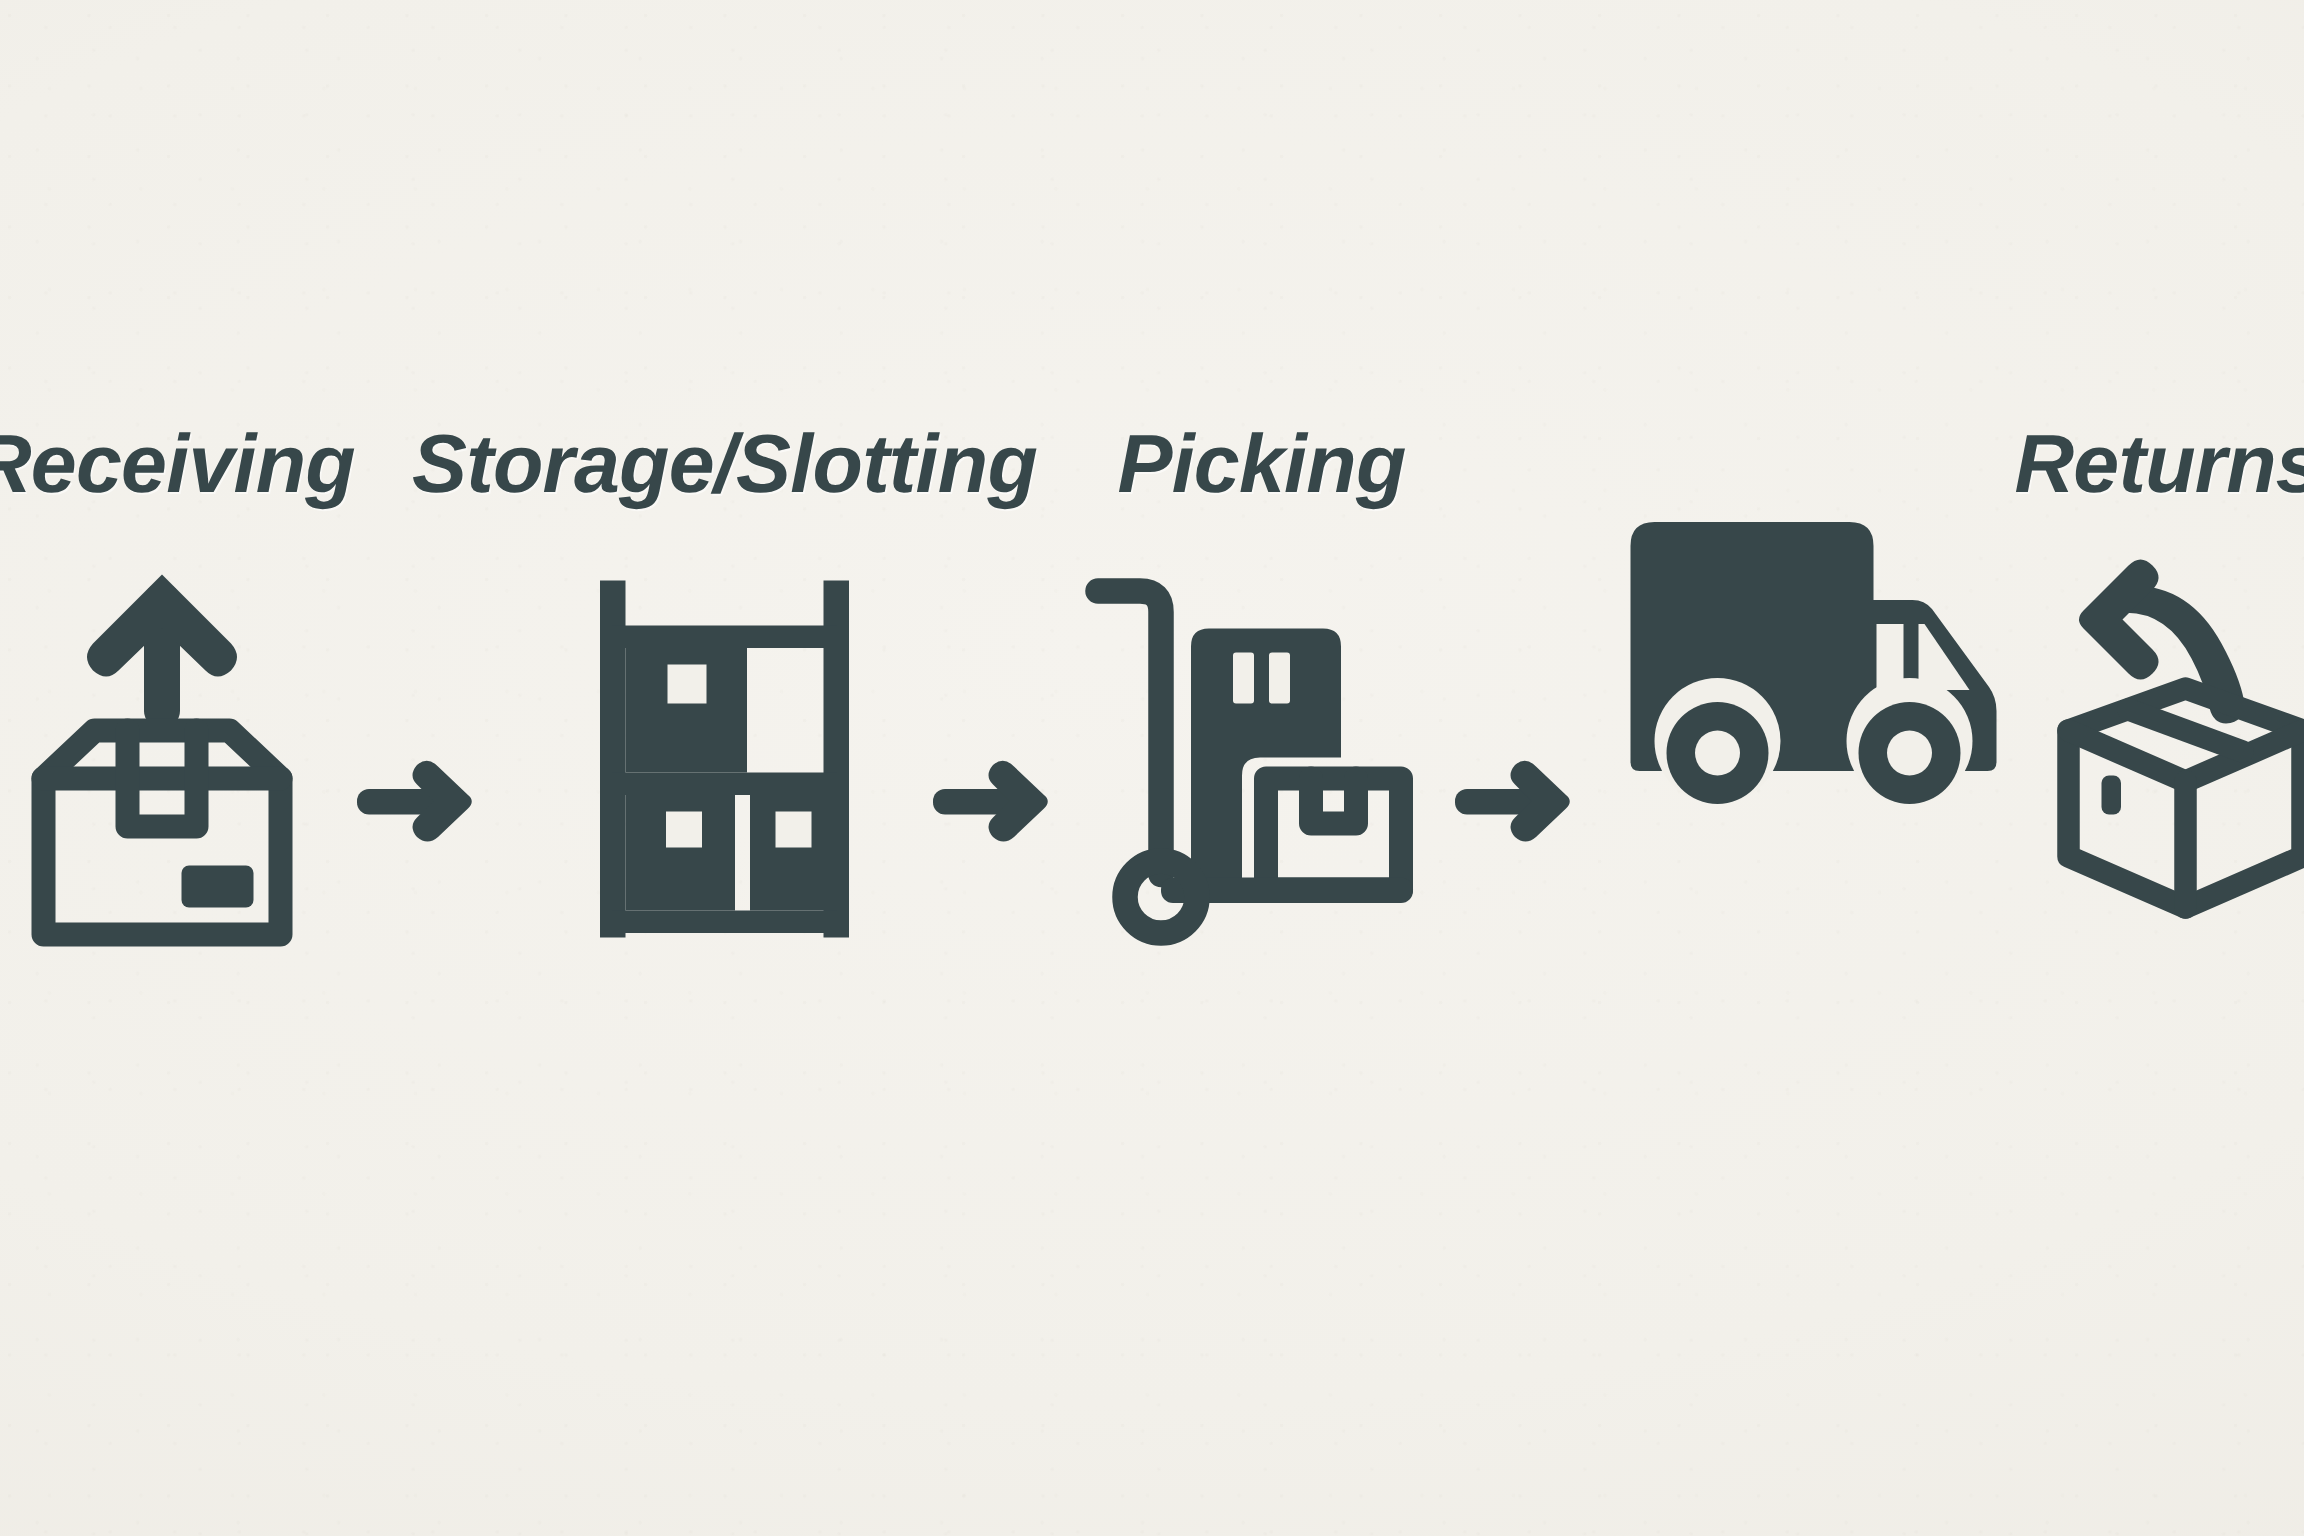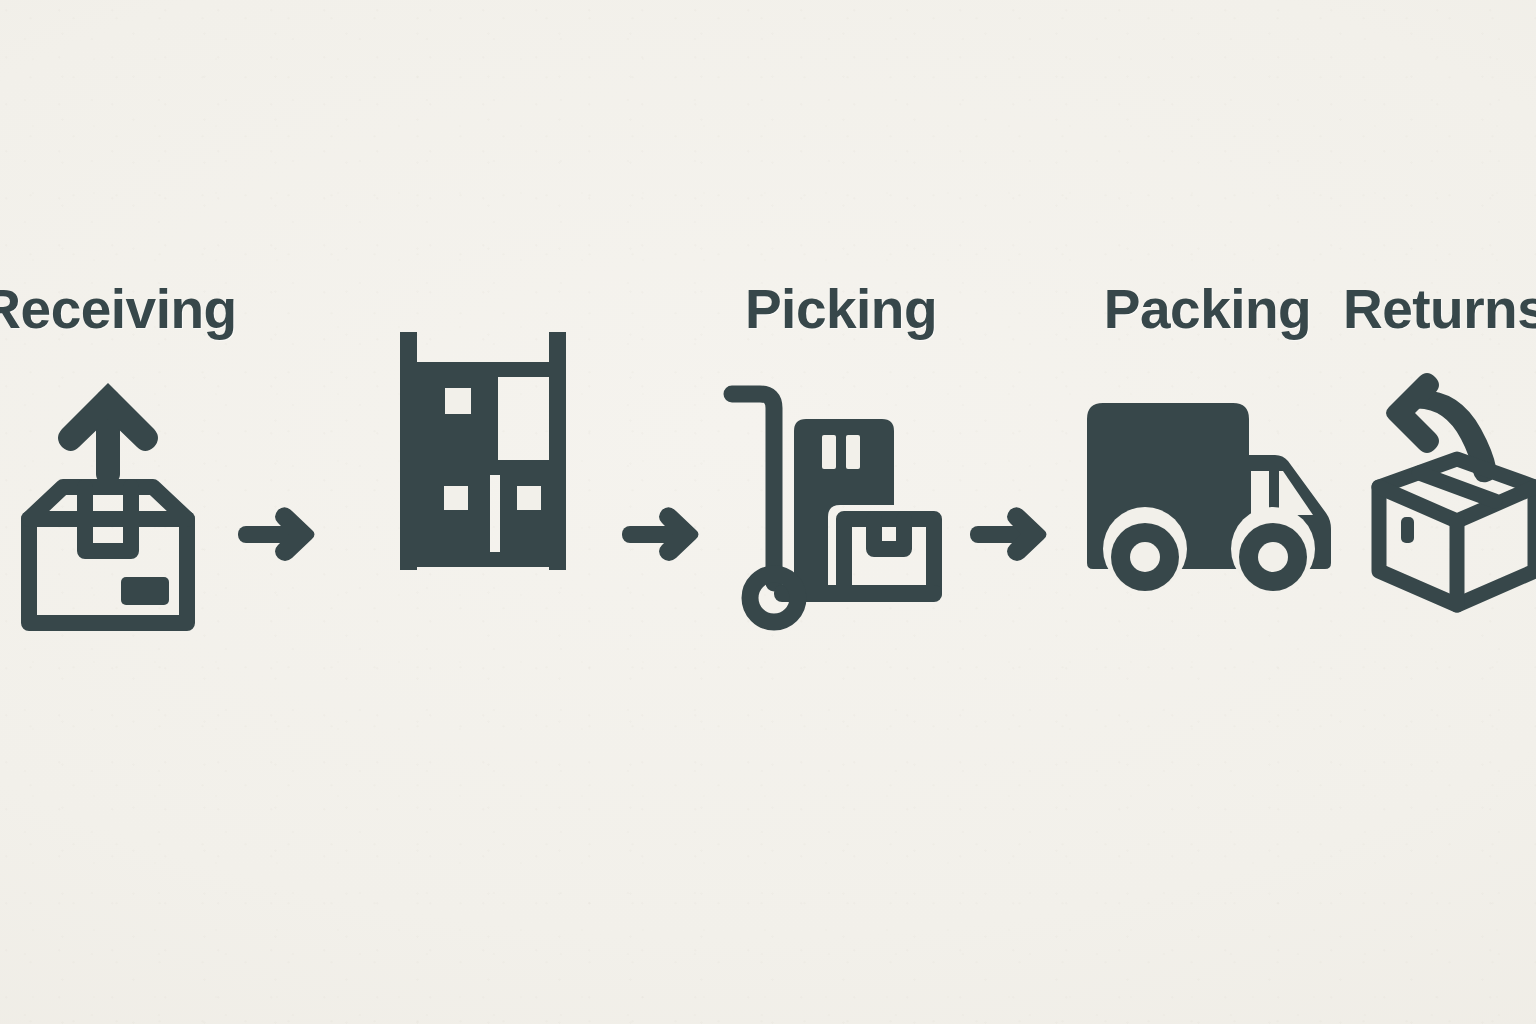--- a/index.html
+++ b/index.html
@@ -36,20 +36,21 @@
     pointer-events: none;
   }
 
   
   #flow {
     position: absolute;
     left: 0;
     top: 0;
     width: 1331px;
     height: 1024px;
+    font-style: italic;
   }
 
   .step {
     position: absolute;
     display: flex;
     flex-direction: column;
     align-items: center;
   }
 
   .step-label {
@@ -106,20 +107,21 @@
   <div class="connector" style="left:238px; top:507px;">
     <svg width="78" height="54" viewBox="0 0 78 54" aria-hidden="true">
       <g class="ink">
         <rect x="0" y="19" width="56" height="17" rx="8"></rect>
         <path d="M40 3 Q47 -3 54 4 L74 23 Q79 27 74 32 L54 51 Q47 57 40 51 Q34 44 40 38 L51 27 L40 16 Q34 10 40 3 Z"></path>
       </g>
     </svg>
   </div>
 
   <div class="step" style="left:277px; top:282px; width:412px;">
+    <div class="step-label">Storage/Slotting</div>
     <div class="step-icon">
       <svg width="210" height="250" viewBox="0 0 210 250" aria-hidden="true">
         <g class="ink">
 
           <rect x="22" y="6" width="17" height="238"></rect>
           <rect x="171" y="6" width="17" height="238"></rect>
 
           <rect x="30" y="36" width="150" height="15"></rect>
           <rect x="30" y="134" width="150" height="15"></rect>
           <rect x="30" y="226" width="150" height="15"></rect>
@@ -179,21 +181,20 @@
   <div class="connector" style="left:970px; top:507px;">
     <svg width="78" height="54" viewBox="0 0 78 54" aria-hidden="true">
       <g class="ink">
         <rect x="0" y="19" width="56" height="17" rx="8"></rect>
         <path d="M40 3 Q47 -3 54 4 L74 23 Q79 27 74 32 L54 51 Q47 57 40 51 Q34 44 40 38 L51 27 L40 16 Q34 10 40 3 Z"></path>
       </g>
     </svg>
   </div>
 
   <div class="step" style="left:1080px; top:282px; width:255px;">
-    <div class="step-label">Packing</div>
     <div class="step-icon" style="margin-top:56px;">
       <svg width="250" height="224" viewBox="0 0 250 224" aria-hidden="true">
 
         <path class="ink" d="M4 26 Q4 10 20 10 L150 10 Q166 10 166 26 L166 62 L192 62 Q200 62 205 68 L243 120 Q248 127 248 136 L248 170 Q248 176 242 176 L10 176 Q4 176 4 170 Z"></path>
 
         <g fill="#f2f0ea">
           <path d="M168 78 L186 78 L186 128 L168 128 Z"></path>
           <path d="M196 78 L200 78 L230 122 L196 122 Z"></path>
         </g>
 

